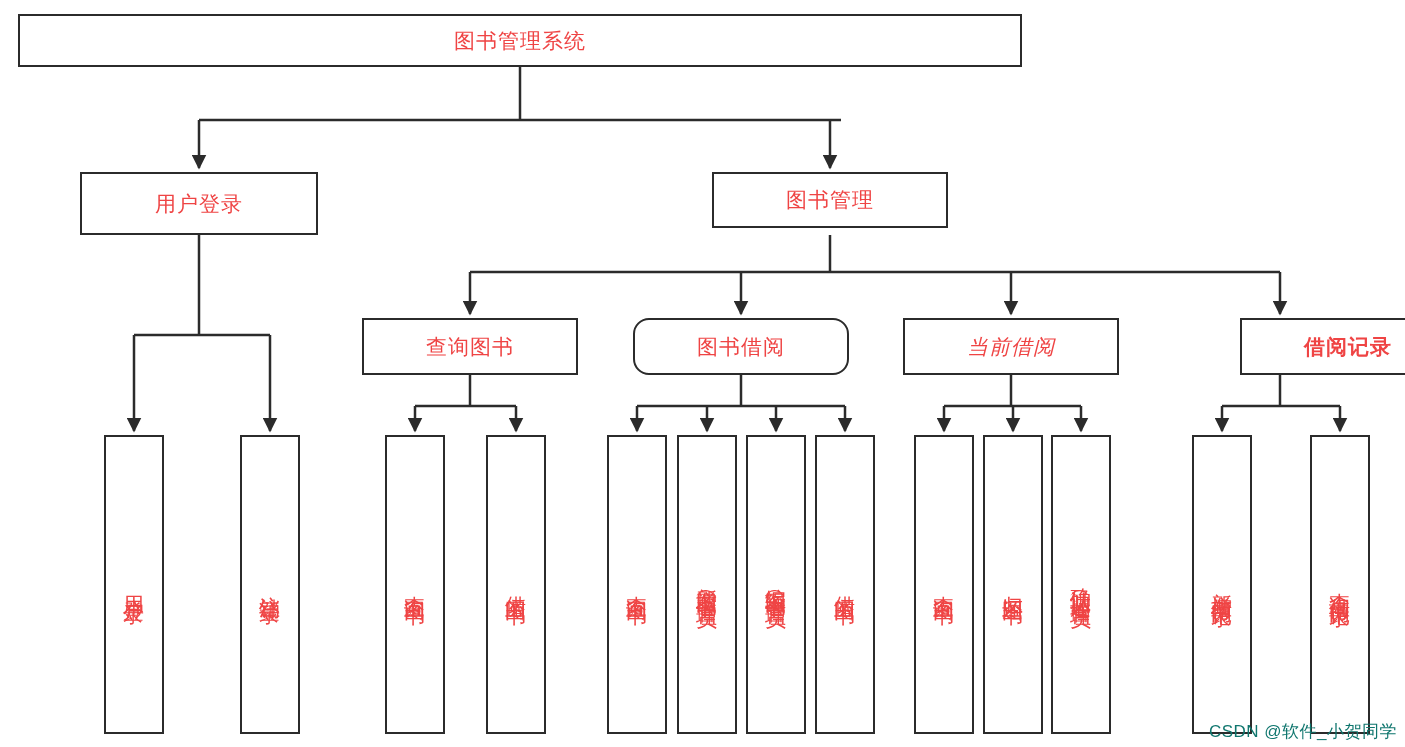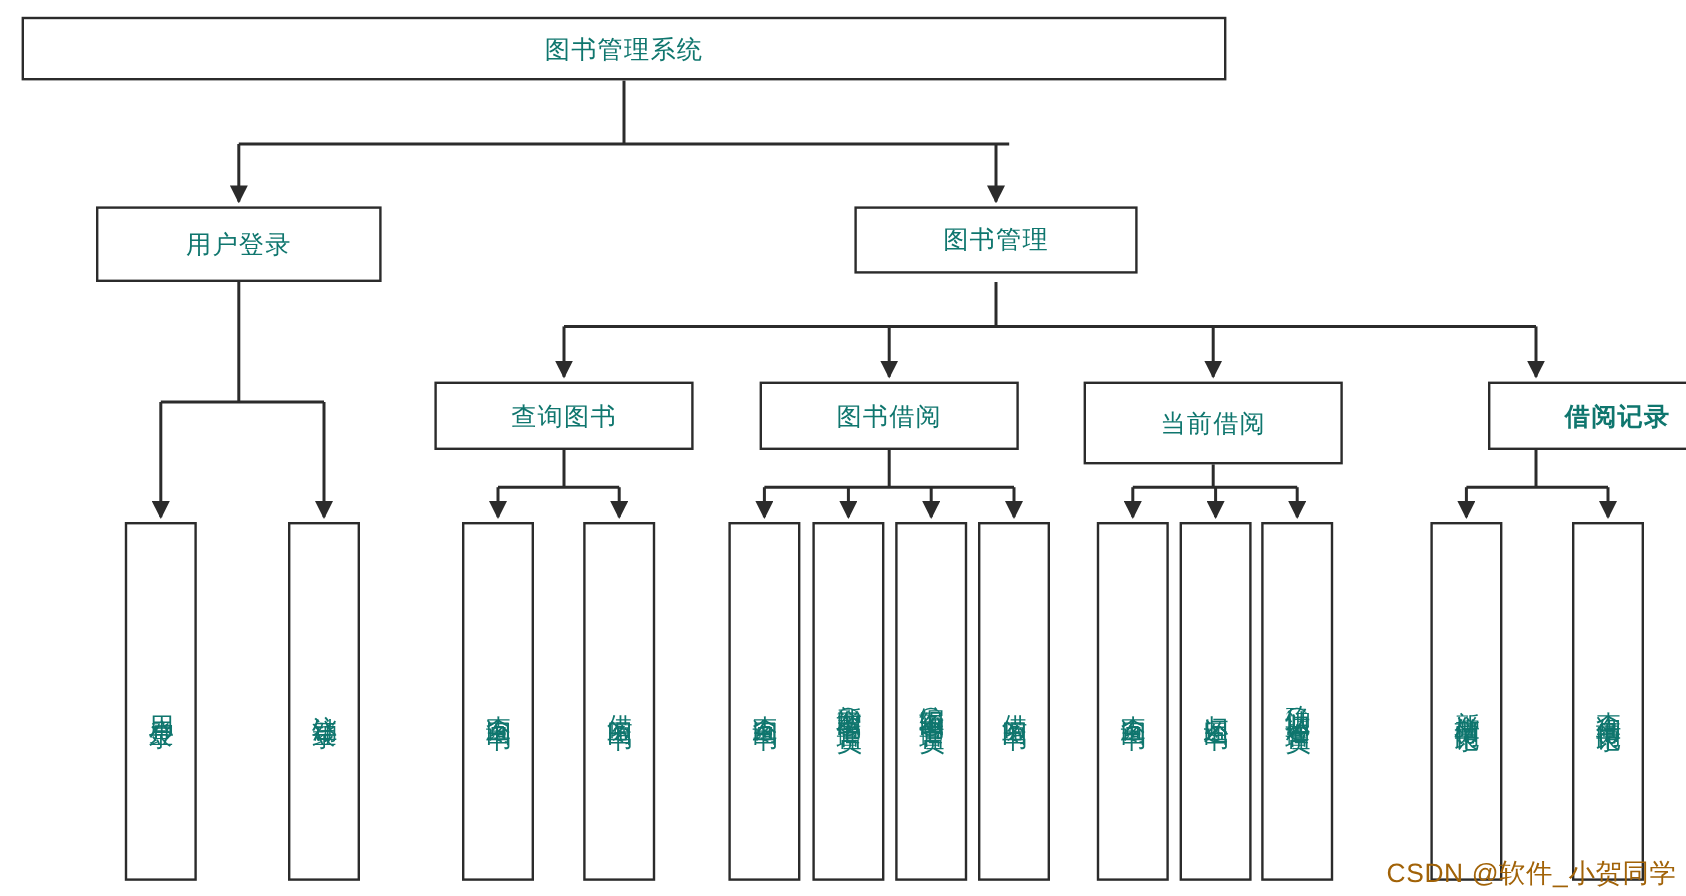--- a/index.html
+++ b/index.html
@@ -26,21 +26,21 @@
     pointer-events: none;
   }
   .node {
     position: absolute;
     box-sizing: border-box;
     border: 2.5px solid #2b2b2b;
     background: #ffffff;
     display: flex;
     align-items: center;
     justify-content: center;
-    color: #0f766e;
+    color: #ef4444;
   }
   .node.h {
     font-size: 21px;
     letter-spacing: 1px;
   }
   .node.v {
     font-size: 21px;
     writing-mode: vertical-rl;
     text-orientation: upright;
     letter-spacing: 3px;
@@ -54,22 +54,22 @@
     text-orientation: upright;
     white-space: nowrap;
   }
   .node .htext {
     white-space: nowrap;
   }
   #watermark {
     position: absolute;
     right: 8px;
     bottom: 4px;
-    font-size: 22px;
-    color: #a16207;
+    font-size: 17px;
+    color: #0f766e;
     letter-spacing: 0.5px;
     white-space: nowrap;
   }
 </style>
 </head>
 <body>
 
 <div id="canvas">
 
   <svg id="wires" viewBox="0 0 1405 747" xmlns="http://www.w3.org/2000/svg">
@@ -129,24 +129,24 @@
       </div>
       <div class="node h" style="left: 80px; top: 172px; width: 238px; height: 63px;">
         <span class="htext">用户登录</span>
       </div>
       <div class="node h" style="left: 712px; top: 172px; width: 236px; height: 56px;">
         <span class="htext">图书管理</span>
       </div>
       <div class="node h" style="left: 362px; top: 318px; width: 216px; height: 57px;">
         <span class="htext">查询图书</span>
       </div>
-      <div class="node h" style="left: 633px; top: 318px; width: 216px; height: 57px;">
+      <div class="node h" style="left: 633px; top: 318px; width: 216px; height: 57px; border-radius: 16px;">
         <span class="htext">图书借阅</span>
       </div>
-      <div class="node h" style="left: 903px; top: 318px; width: 216px; height: 69px;">
+      <div class="node h" style="left: 903px; top: 318px; width: 216px; height: 57px; font-style: italic;">
         <span class="htext">当前借阅</span>
       </div>
       <div class="node h" style="left: 1240px; top: 318px; width: 216px; height: 57px; font-weight: bold;">
         <span class="htext">借阅记录</span>
       </div>
       <div class="node v" style="left: 104px; top: 435px; width: 60px; height: 299px;">
         <span class="vtext">用户登录</span>
       </div>
       <div class="node v" style="left: 240px; top: 435px; width: 60px; height: 299px;">
         <span class="vtext">注销登录</span>

